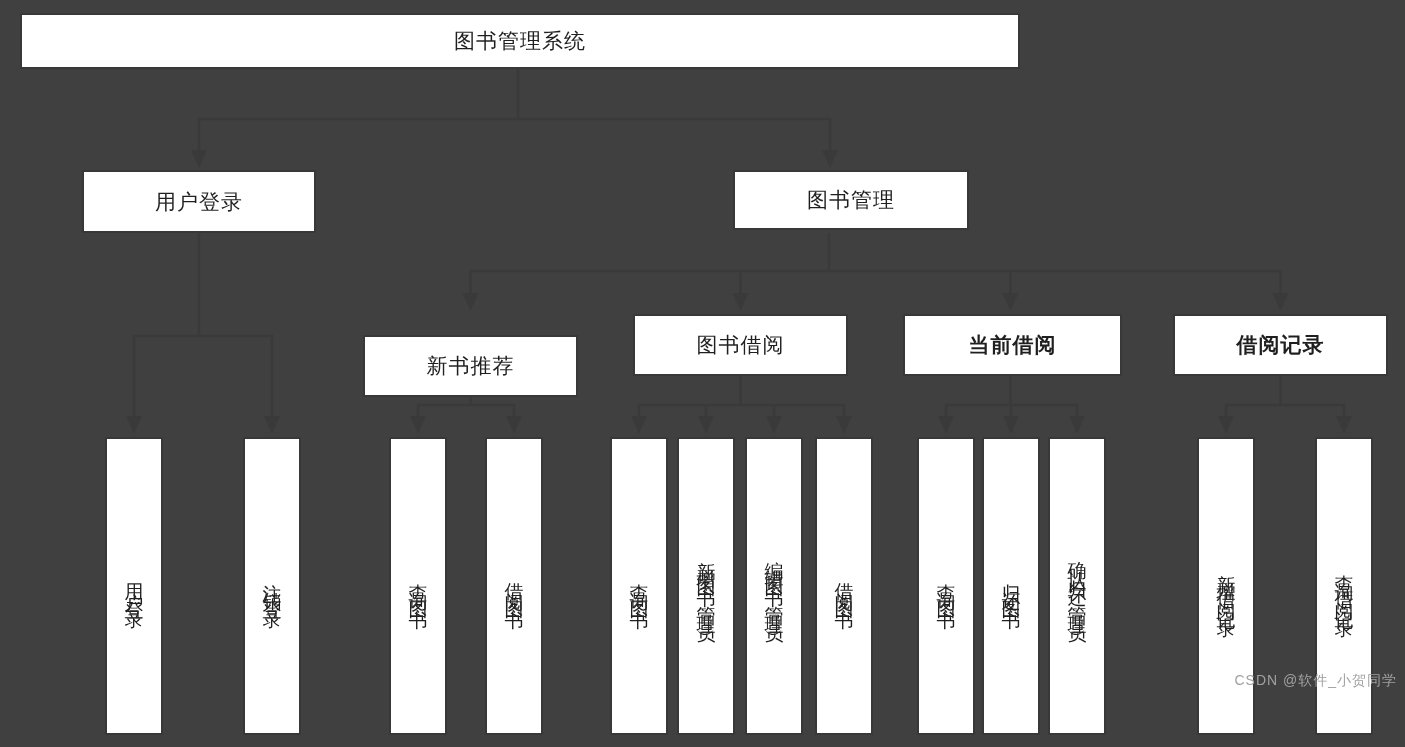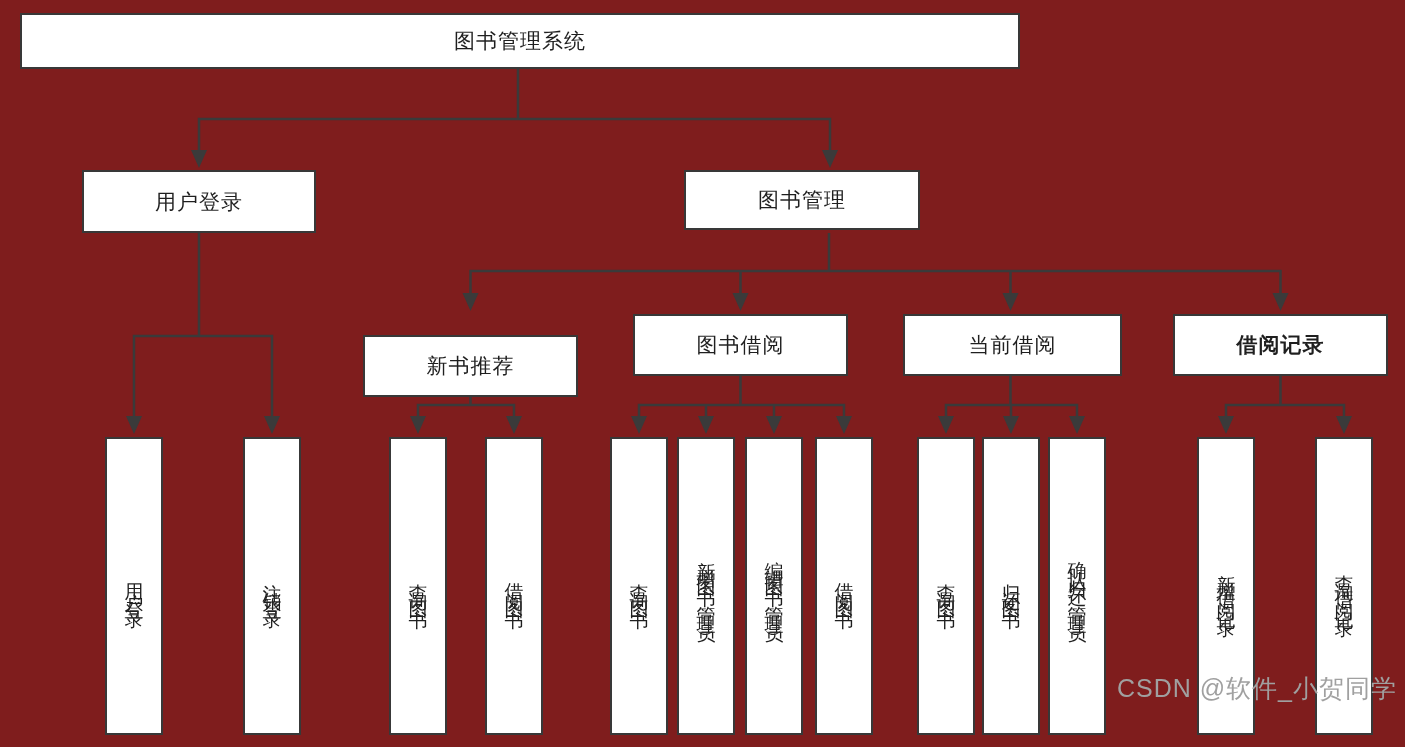--- a/index.html
+++ b/index.html
@@ -1,19 +1,19 @@
 <!DOCTYPE html>
 <html><head>
 <meta charset="utf-8">
 <style>
   html,body{margin:0;padding:0;background:#ffffff;}
   .stage{
     position:relative;
     width:1405px;height:747px;
-    background:#7f1d1d;
+    background:#404040;
     font-family:"Liberation Sans","DejaVu Sans",sans-serif;
     overflow:hidden;
   }
   .connectors{position:absolute;left:0;top:0;}
   .node{
     position:absolute;
     box-sizing:border-box;
     background:#ffffff;
     border:2.5px solid #383838;
     color:#1f1f1f;
@@ -25,21 +25,21 @@
   .node.v .vtext{
     writing-mode:vertical-rl;
     text-orientation:mixed;
     letter-spacing:9px;
     line-height:1.15;
     white-space:nowrap;
   }
   .watermark{
     position:absolute;
     right:8px;top:672px;
-    font-size:25px;
+    font-size:14px;
     color:#a0a0a0;
     letter-spacing:1px;
     white-space:nowrap;
   }
 </style>
 </head>
 <body>
 
 <div class="stage">
 
@@ -82,25 +82,25 @@
       <polygon points="1003,416 1019,416 1011,434"></polygon>
       <polygon points="1069,416 1085,416 1077,434"></polygon>
       <polygon points="1218,416 1234,416 1226,434"></polygon>
       <polygon points="1336,416 1352,416 1344,434"></polygon>
     </g>
   </svg>
 
   <div class="node h" style="left:20px;top:13px;width:1000px;height:56px;">图书管理系统</div>
 
   <div class="node h" style="left:82px;top:170px;width:234px;height:63px;">用户登录</div>
-  <div class="node h" style="left:684px;top:170px;width:236px;height:60px;">图书管理</div>
+  <div class="node h" style="left:733px;top:170px;width:236px;height:60px;">图书管理</div>
 
   <div class="node h" style="left:363px;top:314px;width:215px;height:62px;margin-top:21px;">新书推荐</div>
   <div class="node h" style="left:633px;top:314px;width:215px;height:62px;">图书借阅</div>
-  <div class="node h" style="left:903px;top:314px;width:219px;height:62px;">当前借阅</div>
+  <div class="node h" style="left:903px;top:314px;width:219px;height:62px;font-weight:bold;">当前借阅</div>
   <div class="node h" style="left:1173px;top:314px;width:215px;height:62px;font-weight:bold;">借阅记录</div>
 
   <div class="node v" style="left:105px;top:437px;width:58px;height:298px;">
     <span class="vtext">用户登录</span>
   </div>
   <div class="node v" style="left:243px;top:437px;width:58px;height:298px;">
     <span class="vtext">注销登录</span>
   </div>
 
   <div class="node v" style="left:389px;top:437px;width:58px;height:298px;">

